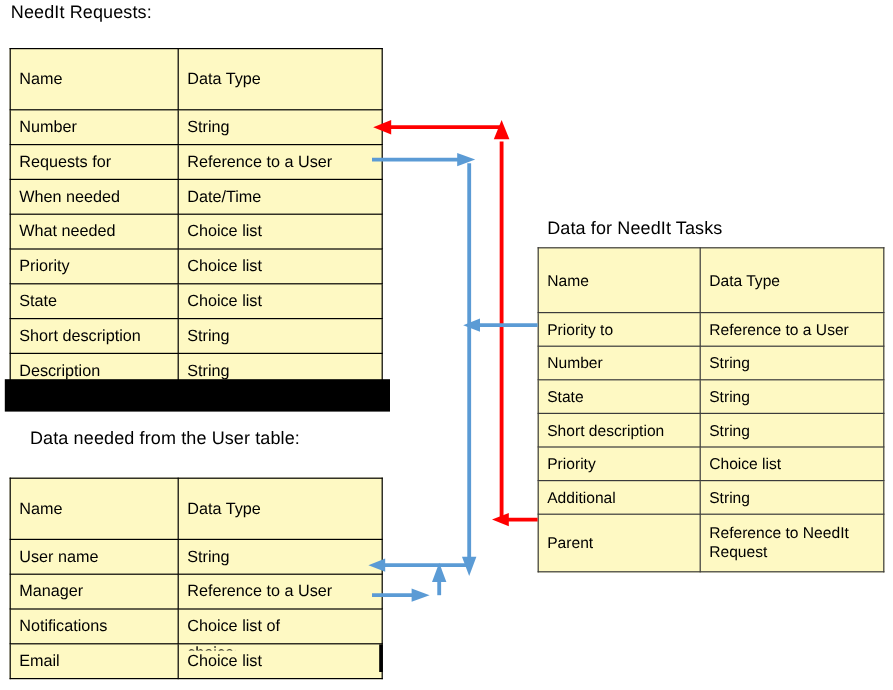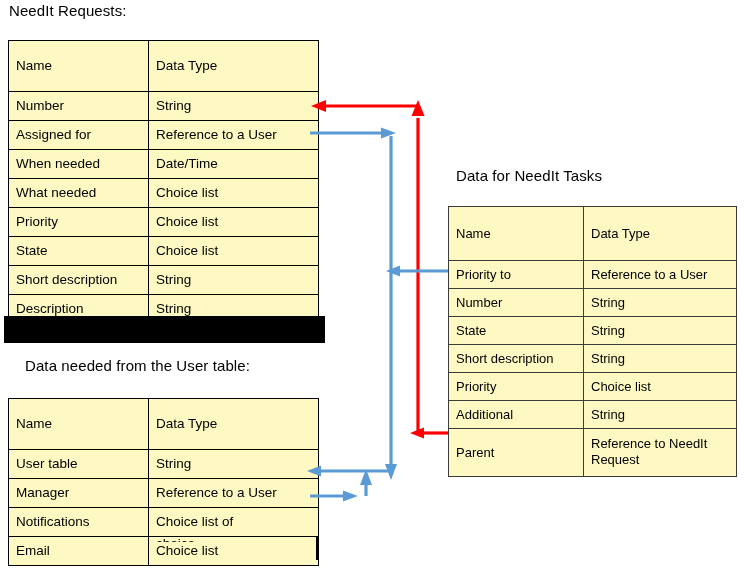--- a/index.html
+++ b/index.html
@@ -26,21 +26,21 @@
   .heading {
     position: absolute;
     font-size: 15px;
     font-weight: 400;
     color: #000;
     white-space: nowrap;
     letter-spacing: 0.1px;
   }
   #heading-requests { left: 9px;  top: 2px; }
   #heading-user     { left: 25px;  top: 357px; }
-  #heading-tasks    { left: 456px; top: 167px; }
+  #heading-tasks    { left: 456px; top: 182px; }
 
   
   .dtable {
     position: absolute;
     border-collapse: collapse;
     table-layout: fixed;
     background: #fef9c3;
   }
   .dtable td {
     font-size: 13.5px;
@@ -161,21 +161,21 @@
     <tbody>
       <tr class="hdr">
         <td>Name</td>
         <td>Data Type</td>
       </tr>
       <tr>
         <td>Number</td>
         <td>String</td>
       </tr>
       <tr>
-        <td>Assigned for</td>
+        <td>Requests for</td>
         <td>Reference to a User</td>
       </tr>
       <tr>
         <td>When needed</td>
         <td>Date/Time</td>
       </tr>
       <tr>
         <td>What needed</td>
         <td>Choice list</td>
       </tr>
@@ -204,21 +204,21 @@
     <colgroup>
         <col class="c1">
         <col class="c2">
       </colgroup>
     <tbody>
       <tr class="hdr">
         <td>Name</td>
         <td>Data Type</td>
       </tr>
       <tr>
-        <td>User table</td>
+        <td>User name</td>
         <td>String</td>
       </tr>
       <tr>
         <td>Manager</td>
         <td>Reference to a User</td>
       </tr>
       <tr>
         <td>Notifications</td>
         <td>Choice list of</td>
       </tr>

